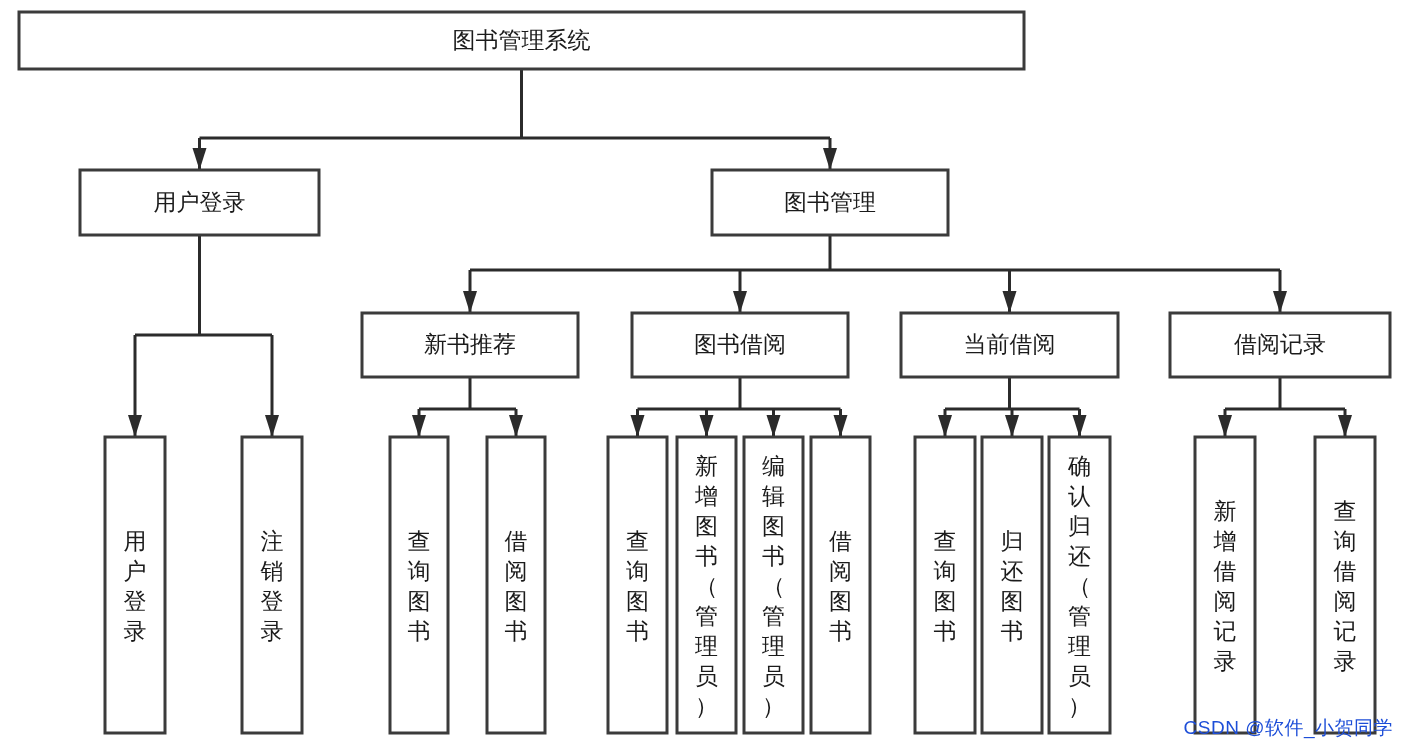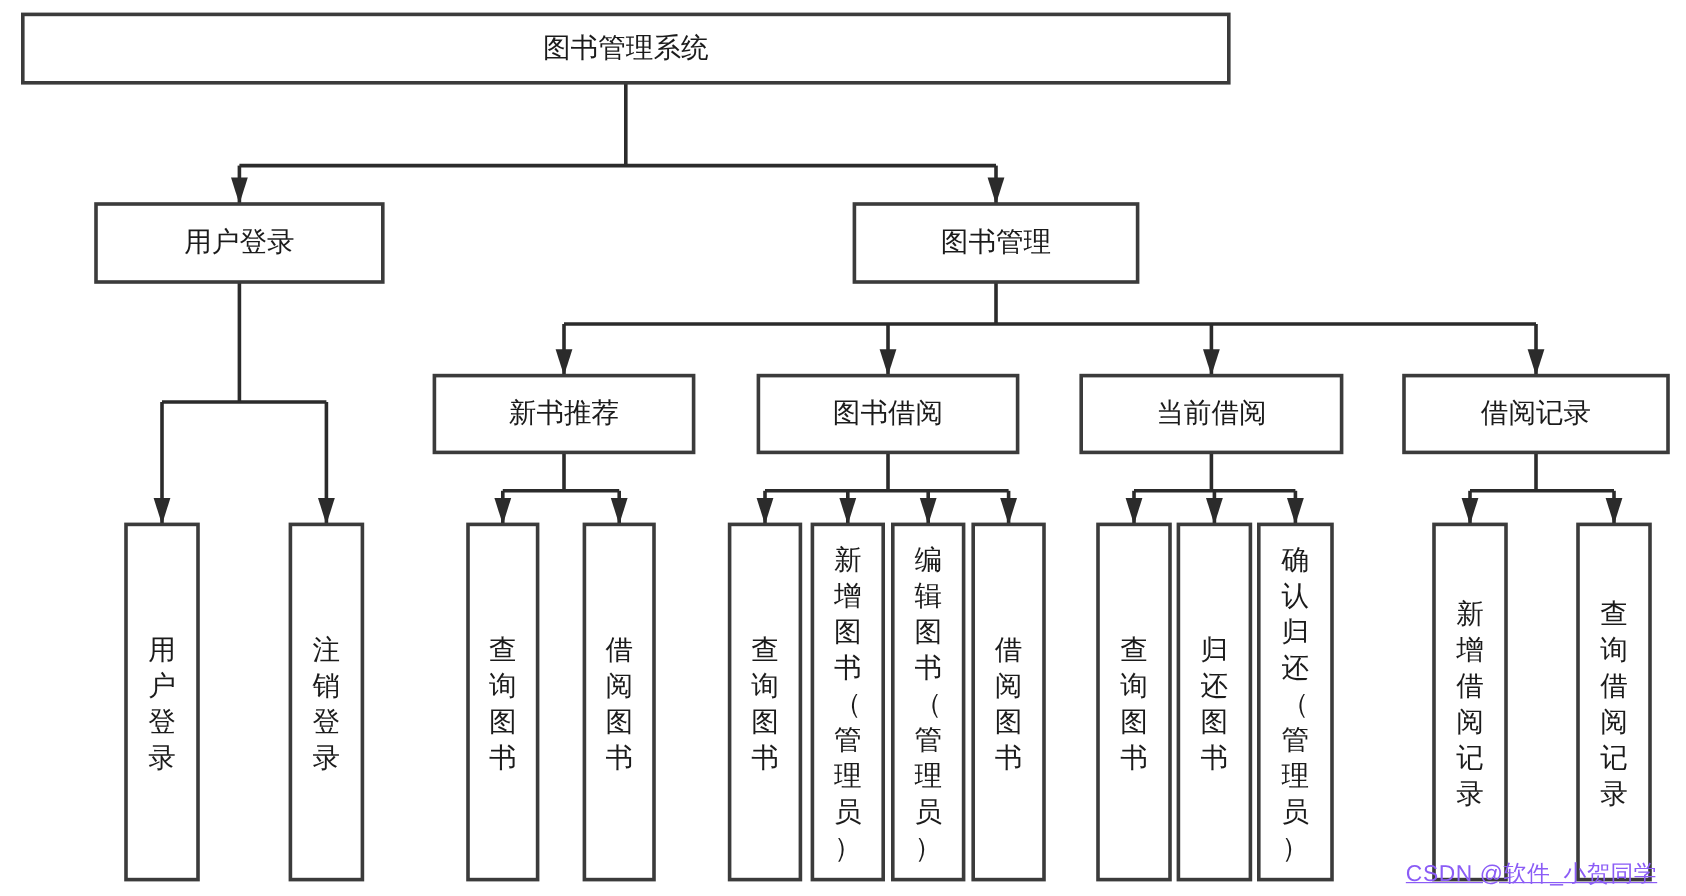--- a/index.html
+++ b/index.html
@@ -49,29 +49,28 @@
     dominant-baseline: middle;
   }
   .node-label-v {
     font-family: "Liberation Sans", "DejaVu Sans", sans-serif;
     font-size: 23px;
     fill: #1b1b1b;
     text-anchor: middle;
   }
   .watermark {
     position: absolute;
-    right: 24px;
+    right: 12px;
     bottom: 6px;
     font-family: "Liberation Sans", "DejaVu Sans", sans-serif;
     font-size: 19px;
-    color: #8b5cf6;
+    color: #1d4ed8;
     letter-spacing: 0.5px;
     white-space: nowrap;
     pointer-events: none;
-    text-decoration: underline;
   }
 </style>
 </head>
 <body>
 
 <div id="diagram-root">
 
   <svg id="tree-svg" viewBox="0 0 1405 747">
     <g id="connectors-layer">
         <line x1="521.5" y1="69" x2="521.5" y2="138" class="connector"></line>

